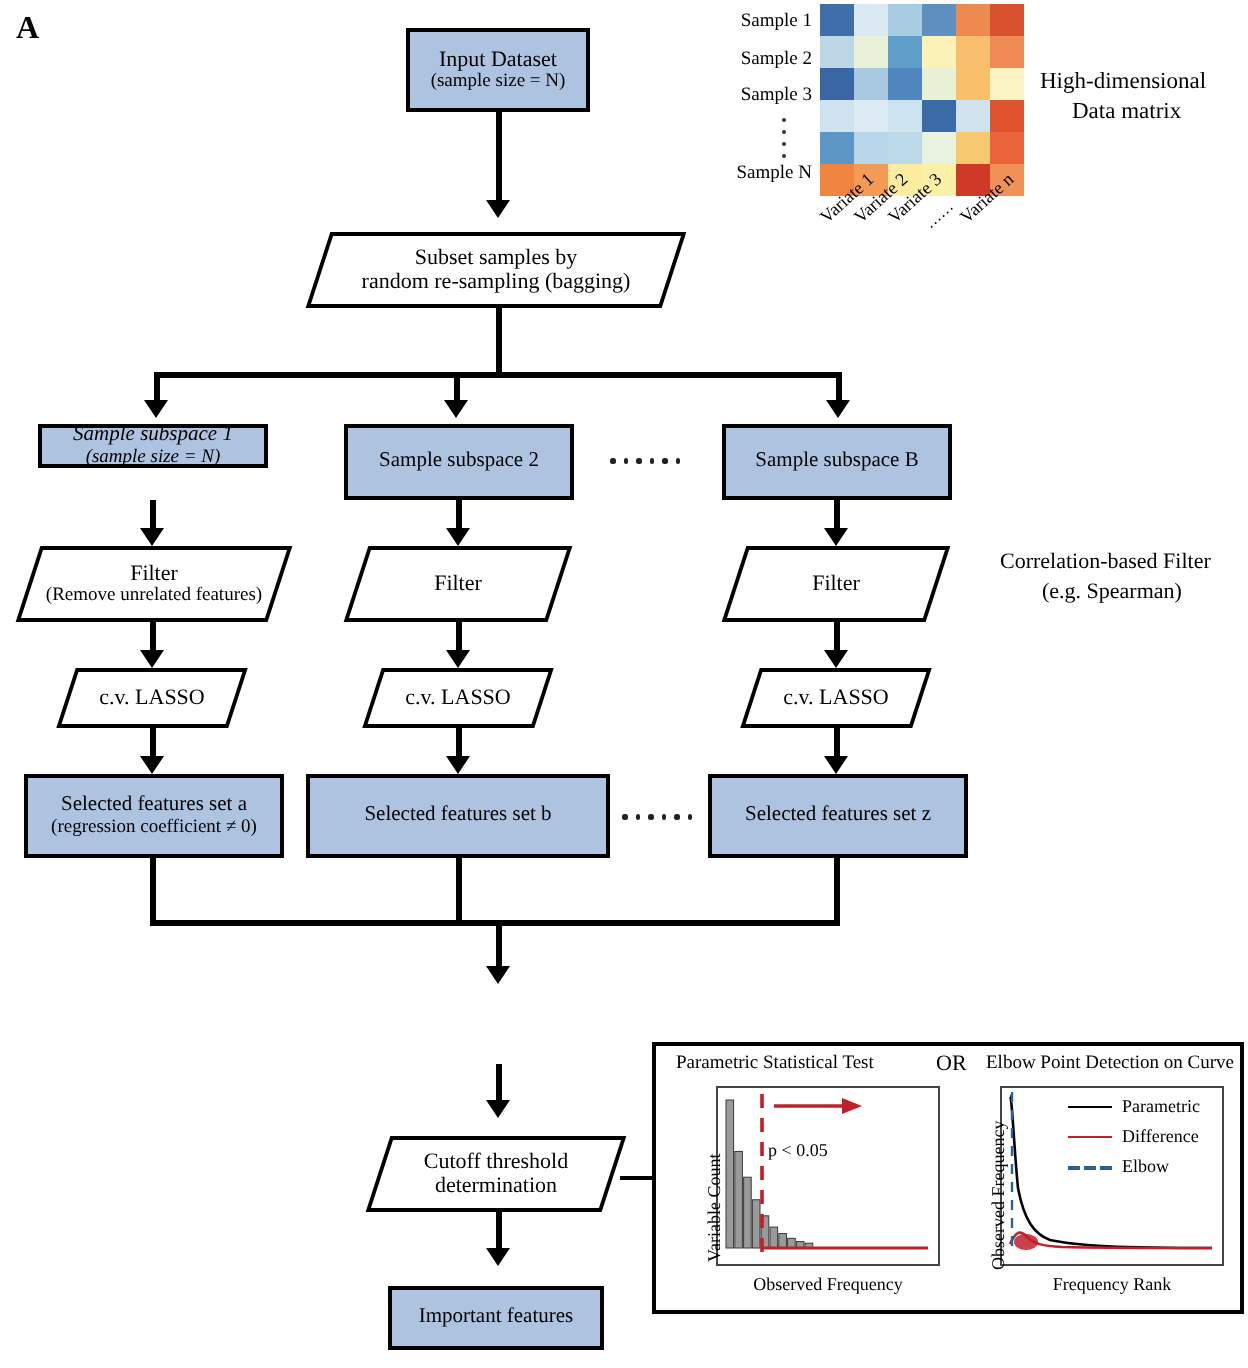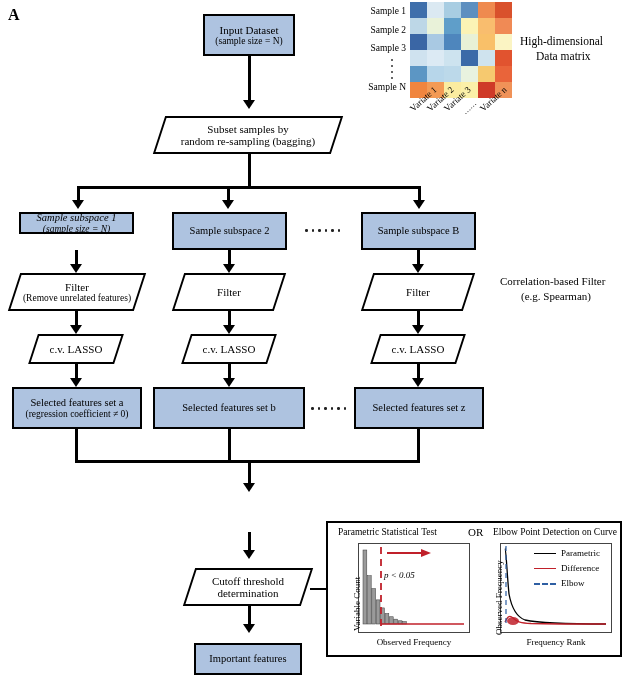--- a/index.html
+++ b/index.html
@@ -63,21 +63,21 @@
   #inset{position:absolute;left:326px;top:521px;width:296px;height:136px;
          border:2.5px solid #000;background:#fff;box-sizing:border-box;}
   .inset-title{position:absolute;top:4px;font-size:9.5px;white-space:nowrap;}
   .inset-or{position:absolute;top:3px;font-size:11px;font-weight:normal;text-align:center;}
   .plotbox{position:absolute;border:1.5px solid #444;background:#fff;box-sizing:border-box;}
   .axlabel-x{position:absolute;font-size:9px;white-space:nowrap;text-align:center;}
   .axlabel-y{position:absolute;font-size:9px;white-space:nowrap;
              transform:rotate(-90deg);transform-origin:left top;}
   .legend-txt{position:absolute;font-size:9px;white-space:nowrap;}
   .legend-line{position:absolute;height:0;border-top-width:1.6px;border-top-style:solid;}
-  .pval{position:absolute;font-size:9px;white-space:nowrap;font-style:italic;}
+  .pval{position:absolute;font-size:9px;white-space:nowrap;}
 </style>
 </head>
 <body>
 
 <div id="root">
 
   <div class="abs panel-label">A</div>
 
   <div id="heatmap-wrap">
     <div id="heatmap">

